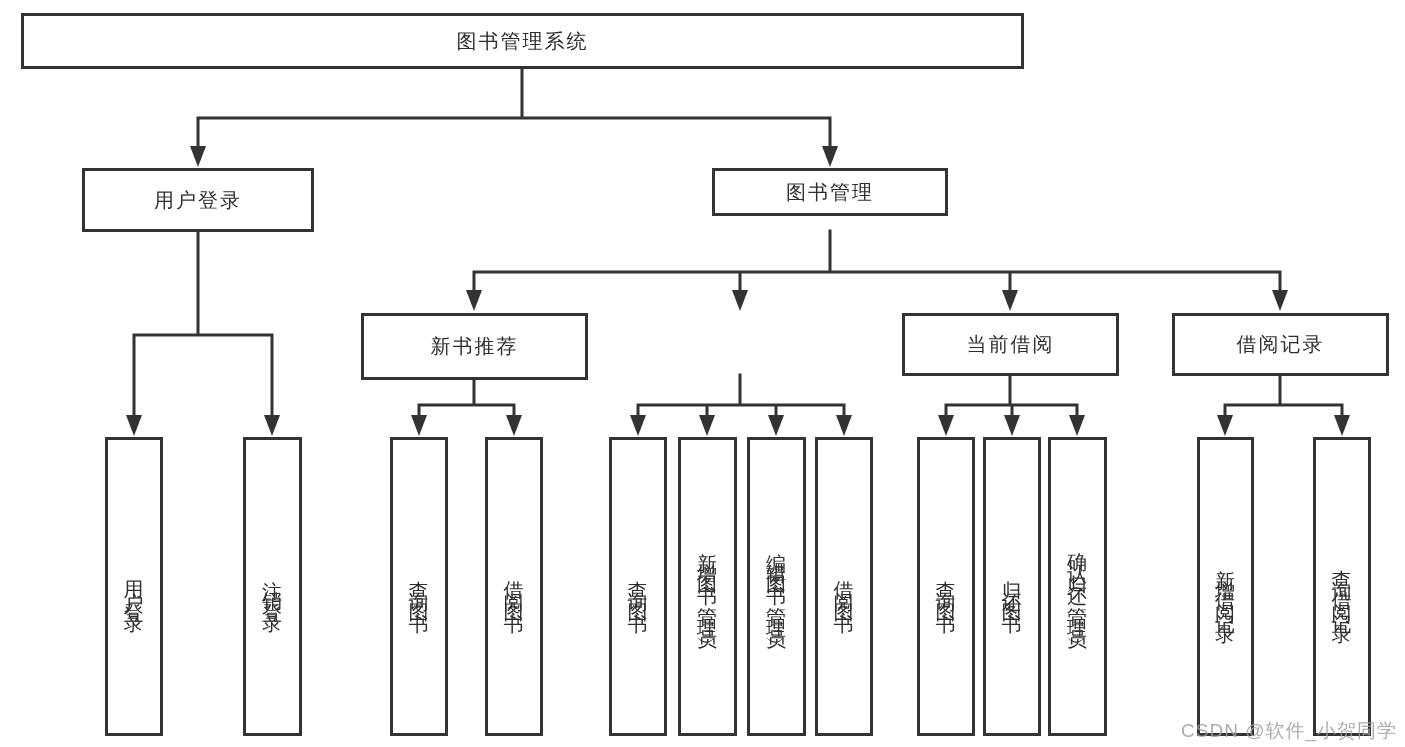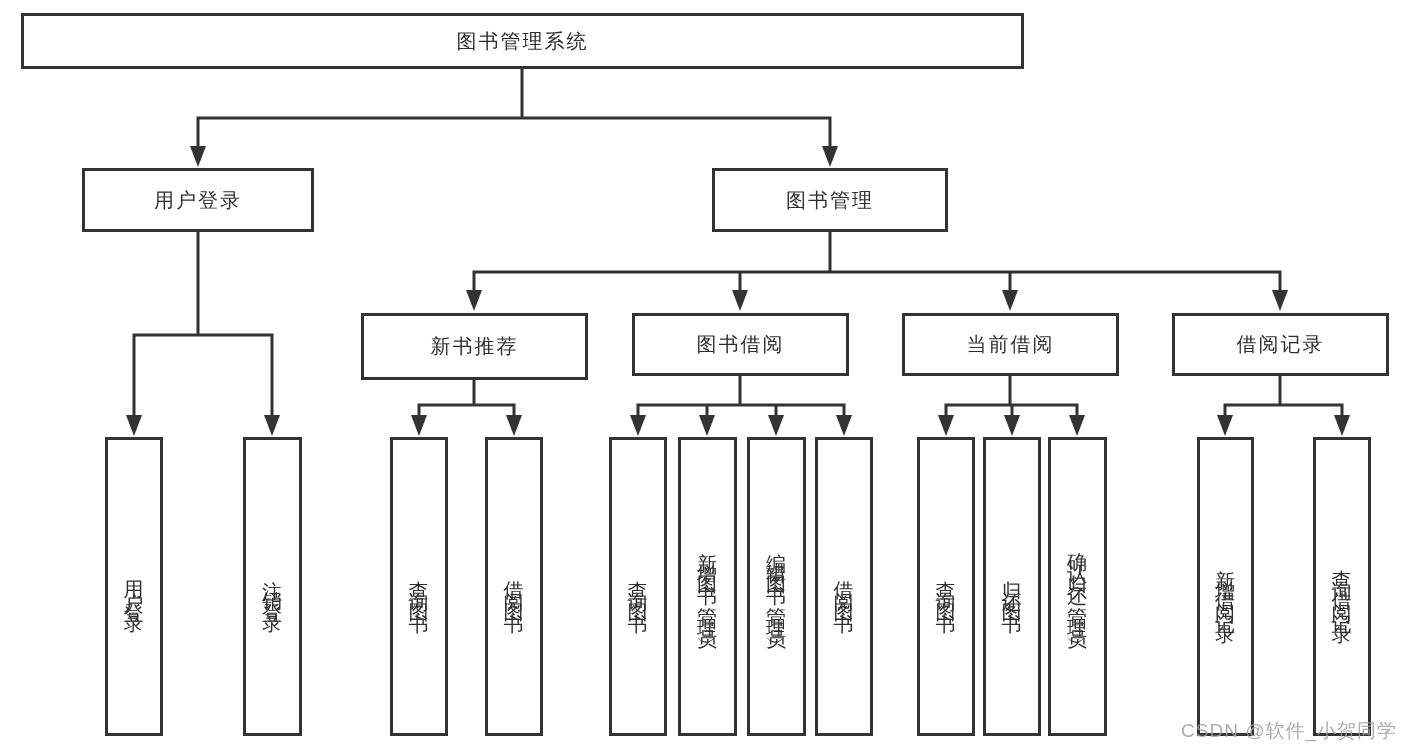--- a/index.html
+++ b/index.html
@@ -85,24 +85,23 @@
       <polygon points="1012,436 1004,415 1020,415"></polygon>
       <polygon points="1077,436 1069,415 1085,415"></polygon>
       <polygon points="1225,436 1217,415 1233,415"></polygon>
       <polygon points="1342,436 1334,415 1350,415"></polygon>
     </g>
   </svg>
 
   <div class="box h" style="left:21px;top:13px;width:1003px;height:56px">图书管理系统</div>
 
   <div class="box h" style="left:82px;top:168px;width:232px;height:64px">用户登录</div>
-  <div class="box h" style="left:712px;top:168px;width:236px;height:64px">图书管理</div>
+  <div class="box h" style="left:712px;top:168px;width:236px;height:48px">图书管理</div>
 
   <div class="box h" style="left:361px;top:313px;width:227px;height:67px">新书推荐</div>
-  <div class="box h" style="left:632px;top:313px;width:217px;height:63px">图书借阅</div>
   <div class="box h" style="left:902px;top:313px;width:217px;height:63px">当前借阅</div>
   <div class="box h" style="left:1172px;top:313px;width:217px;height:63px">借阅记录</div>
 
   <div class="box v" style="left:105px;top:437px;width:58px;height:299px">用户登录</div>
   <div class="box v" style="left:243px;top:437px;width:59px;height:299px">注销登录</div>
 
   <div class="box v" style="left:390px;top:437px;width:58px;height:299px">查询图书</div>
   <div class="box v" style="left:485px;top:437px;width:58px;height:299px">借阅图书</div>
 
   <div class="box v" style="left:609px;top:437px;width:58px;height:299px">查询图书</div>

